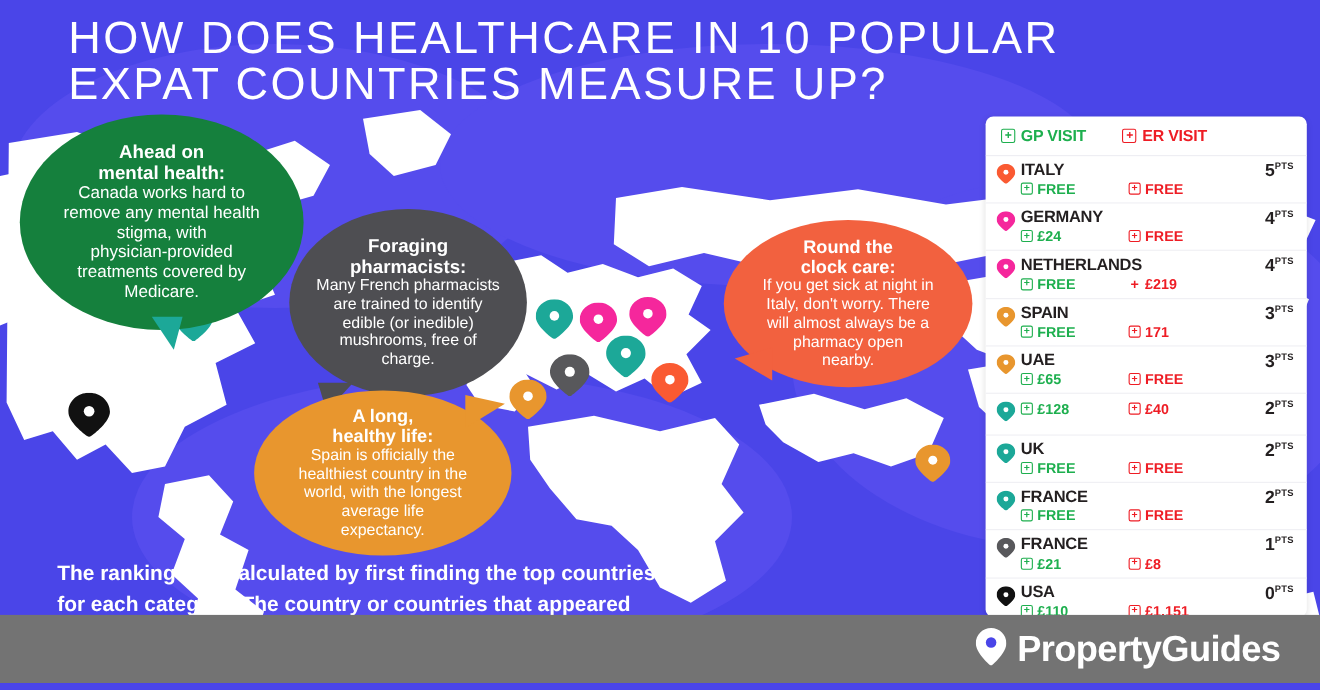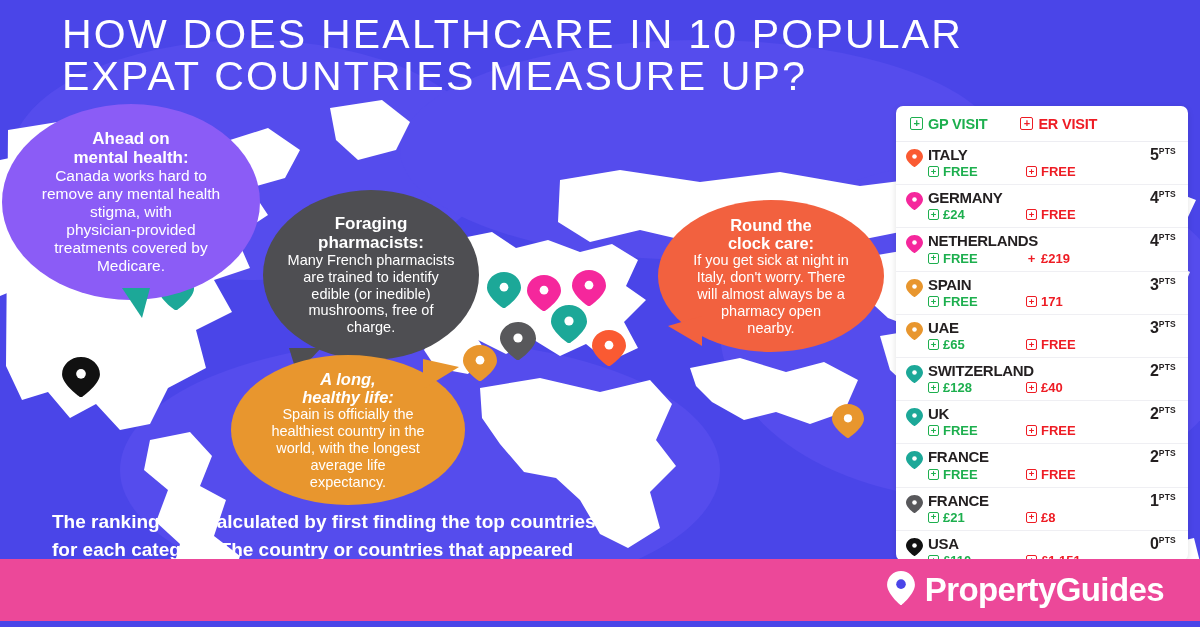--- a/index.html
+++ b/index.html
@@ -60,23 +60,23 @@
     white-space: pre-line;
     line-height: 1.16;
   }
   .bubble .tail {
     position: absolute;
     width: 0; height: 0;
   }
 
   
   #bubble-canada {
-    left: 2px; top: 104px;
+    left: 18px; top: 104px;
     width: 258px; height: 196px;
-    background: #8b5cf6;
+    background: #15803d;
   }
   #bubble-canada .b-head { font-size: 17px; }
   #bubble-canada .b-body { font-size: 15.5px; }
   #bubble-canada .tail {
     left: 120px; bottom: -18px;
     border-left: 20px solid transparent;
     border-right: 8px solid transparent;
     border-top: 30px solid #1CA898;
   }
 
@@ -110,21 +110,21 @@
     border-bottom: 20px solid transparent;
     border-right: 34px solid #F2613F;
   }
 
   
   #bubble-spain {
     left: 231px; top: 355px;
     width: 234px; height: 150px;
     background: #E8962E;
   }
-  #bubble-spain .b-head { font-size: 16.5px; font-style: italic; }
+  #bubble-spain .b-head { font-size: 16.5px; }
   #bubble-spain .b-body { font-size: 14.5px; }
   #bubble-spain .tail {
     right: 6px; top: 4px;
     border-top: 8px solid transparent;
     border-bottom: 22px solid transparent;
     border-left: 36px solid #E8962E;
   }
 
   
   .pin {
@@ -248,21 +248,21 @@
     font-size: 8.5px;
     vertical-align: super;
     letter-spacing: 0.2px;
   }
 
   
   #brandbar {
     position: absolute;
     left: 0; bottom: 0;
     width: 1200px; height: 62px;
-    background: #ec4899;
+    background: #737373;
     display: flex;
     align-items: center;
     justify-content: flex-end;
     padding-right: 36px;
     z-index: 9;
   }
   #brand {
     display: flex;
     align-items: center;
     gap: 10px;
@@ -565,21 +565,20 @@
           <div class="row-pts"><span class="num">3</span><span class="sup">PTS</span></div>
         </div>
         <div class="row">
           <div class="row-pin">
             <svg width="17" height="18" viewBox="0 0 36 38">
               <path d="M18 0C8.1 0 0 7.4 0 16.5c0 8.7 13.6 19.2 16.6 21.2a2.3 2.3 0 0 0 2.8 0C22.4 35.7 36 25.2 36 16.5 36 7.4 27.9 0 18 0z" fill="#1CA898"></path>
               <circle cx="18" cy="16" r="4.8" fill="#FFFFFF"></circle>
             </svg>
           </div>
           <div class="row-main">
-            <div class="row-country">SWITZERLAND</div>
             <div class="row-costs">
               <div class="cost gp">
                 <span class="plusbox sm">+</span>
                 <span>£128</span>
               </div>
               <div class="cost er">
                 <span class="plusbox sm">+</span>
                 <span>£40</span>
               </div>
             </div>

